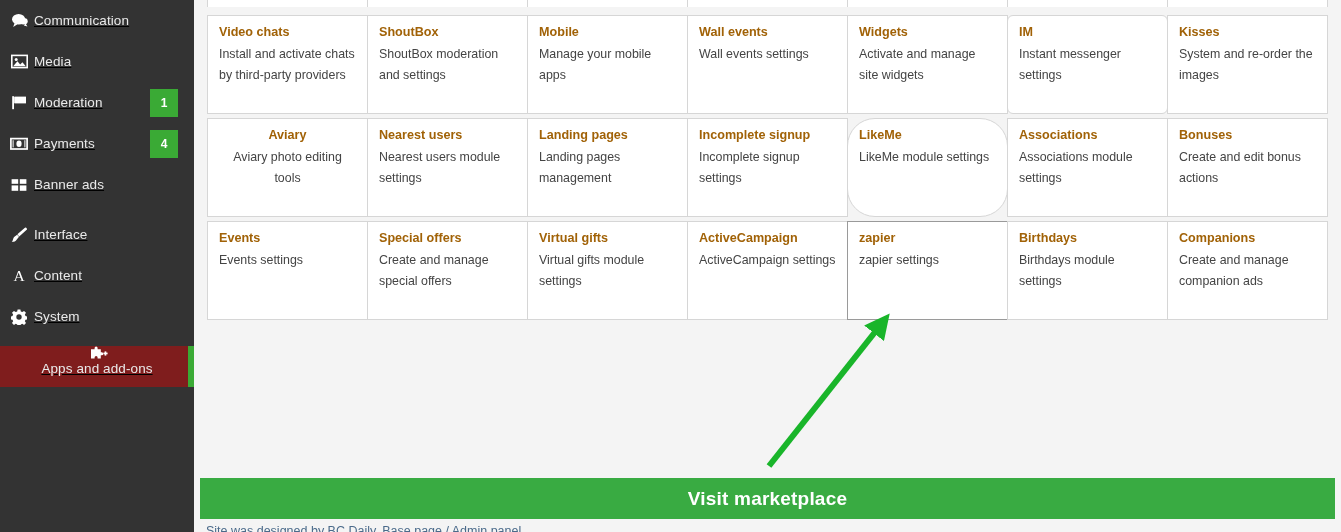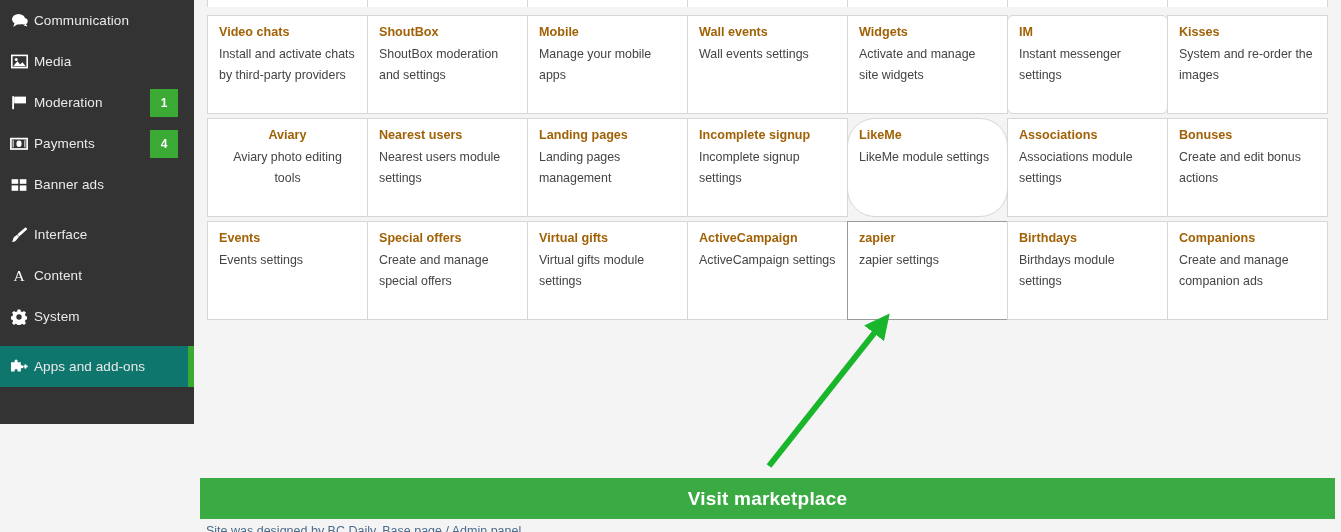--- a/index.html
+++ b/index.html
@@ -6,38 +6,39 @@
   html, body {
     width: 1341px; height: 532px;
     overflow: hidden;
     font-family: "Liberation Sans", sans-serif;
     background: #f4f4f4;
   }
   #app { position: relative; width: 1341px; height: 532px; display: flex; }
 
   
   #sidebar {
-    width: 194px; height: 424px;
+    width: 194px; height: 532px;
     background: #333333;
     position: relative;
     flex: 0 0 194px;
     overflow: hidden;
+    text-decoration: underline;
   }
   .nav-item {
     position: relative;
     height: 41px;
     display: flex;
     align-items: center;
     padding-left: 0;
     color: #e8e8e8;
     font-size: 13.5px;
     cursor: pointer;
     width: 194px;
   }
-  .nav-item.active { background: #0f766e; }
+  .nav-item.active { background: #7f1d1d; flex-direction: column; }
   .nav-item.active .active-bar {
     position: absolute;
     right: 0; top: 0;
     width: 6px; height: 41px;
     background: #3aaa35;
   }
   .nav-icon {
     width: 30px;
     min-width: 30px;
     margin-left: 4px;

